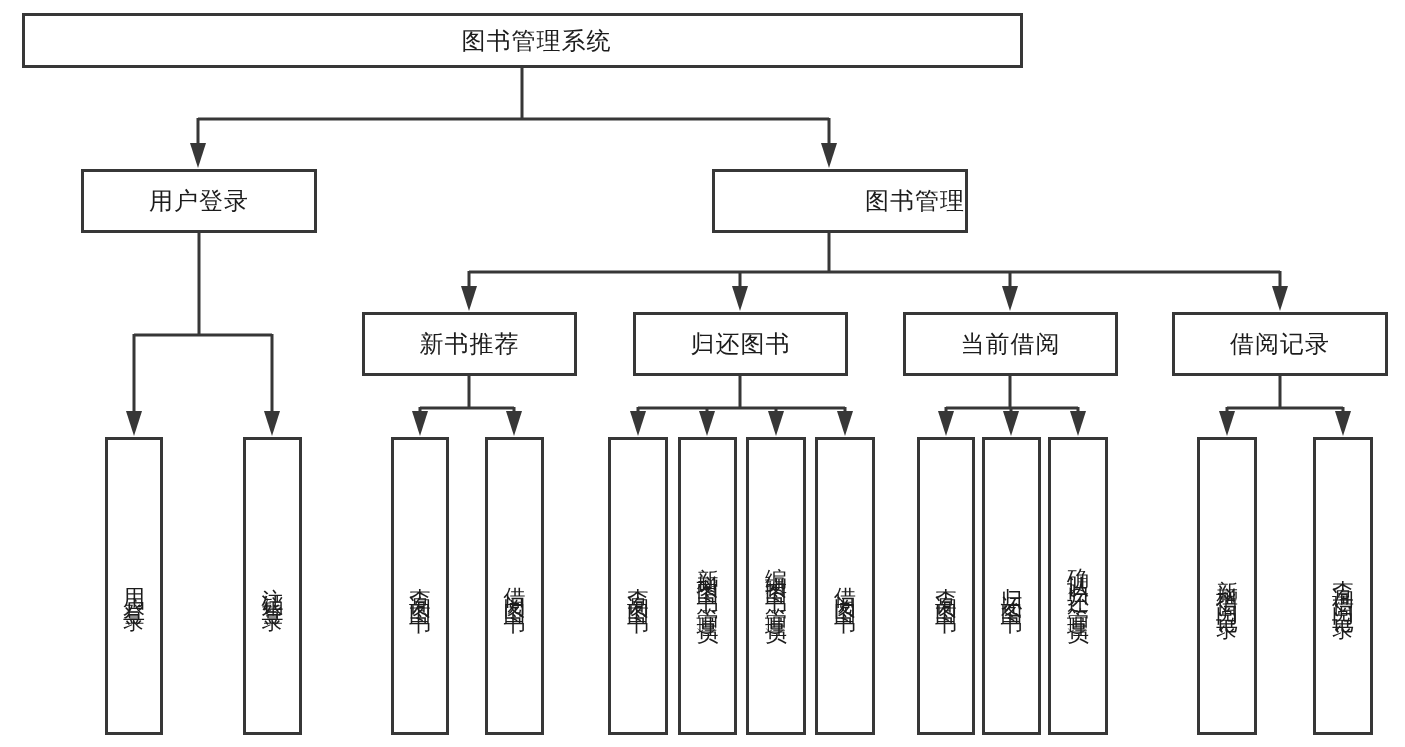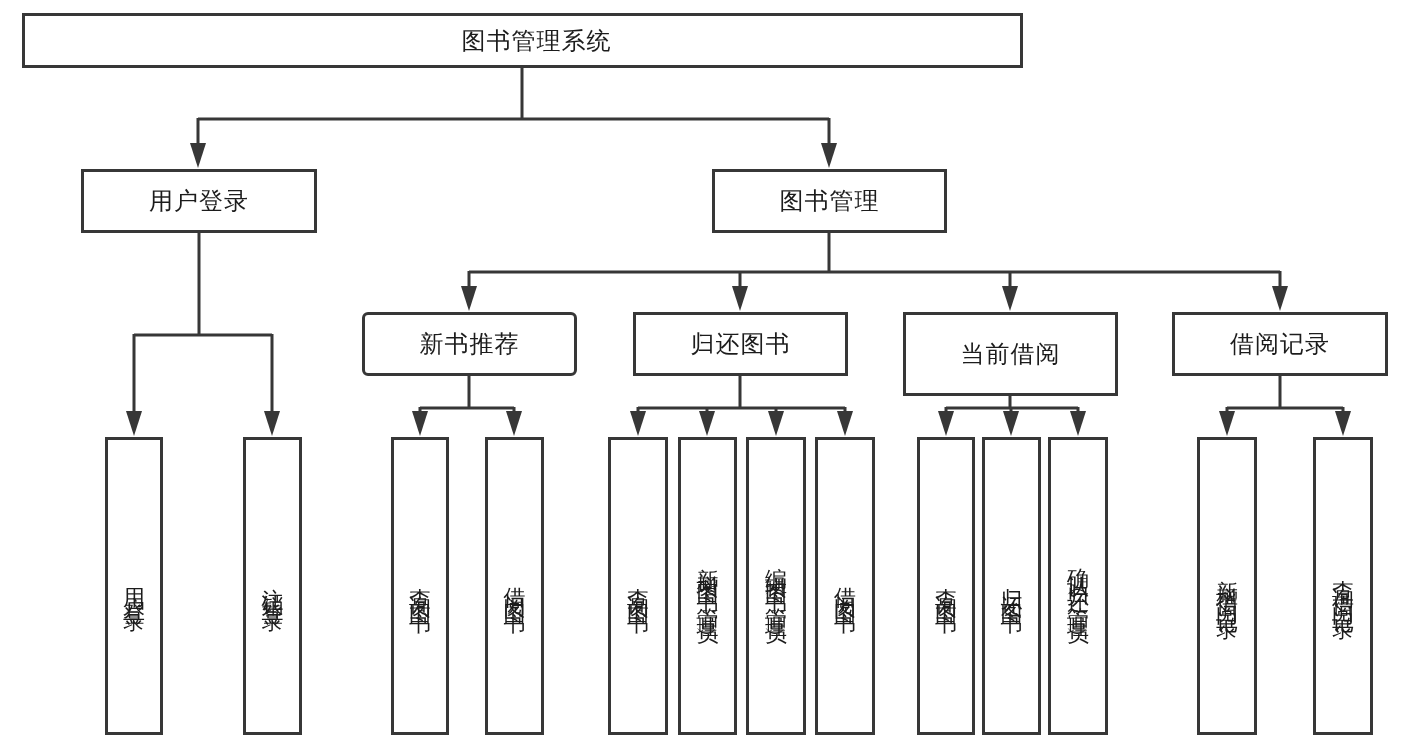--- a/index.html
+++ b/index.html
@@ -121,31 +121,31 @@
     </g>
   </svg>
 
   <div class="hbox" style="left:22px; top:13px; width:1001px; height:55px;padding-left:28px;">
     <span>图书管理系统</span>
   </div>
 
   <div class="hbox" style="left:81px; top:169px; width:236px; height:64px;">
     <span>用户登录</span>
   </div>
-  <div class="hbox" style="left:712px; top:169px; width:235px; height:64px;">
+  <div class="hbox" style="left:712px; top:169px; width:256px; height:64px;justify-content:flex-end;">
     <span>图书管理</span>
   </div>
 
-  <div class="hbox" style="left:362px; top:312px; width:215px; height:64px;border-radius:6px;">
+  <div class="hbox" style="left:362px; top:312px; width:215px; height:64px;">
     <span>新书推荐</span>
   </div>
   <div class="hbox" style="left:633px; top:312px; width:215px; height:64px;">
     <span>归还图书</span>
   </div>
-  <div class="hbox" style="left:903px; top:312px; width:215px; height:84px;">
+  <div class="hbox" style="left:903px; top:312px; width:215px; height:64px;">
     <span>当前借阅</span>
   </div>
   <div class="hbox" style="left:1172px; top:312px; width:216px; height:64px;">
     <span>借阅记录</span>
   </div>
 
   <div class="vbox" style="left:105px; width:58px;">
     <span class="vtext">用户登录</span>
   </div>
   <div class="vbox" style="left:243px; width:59px;">

